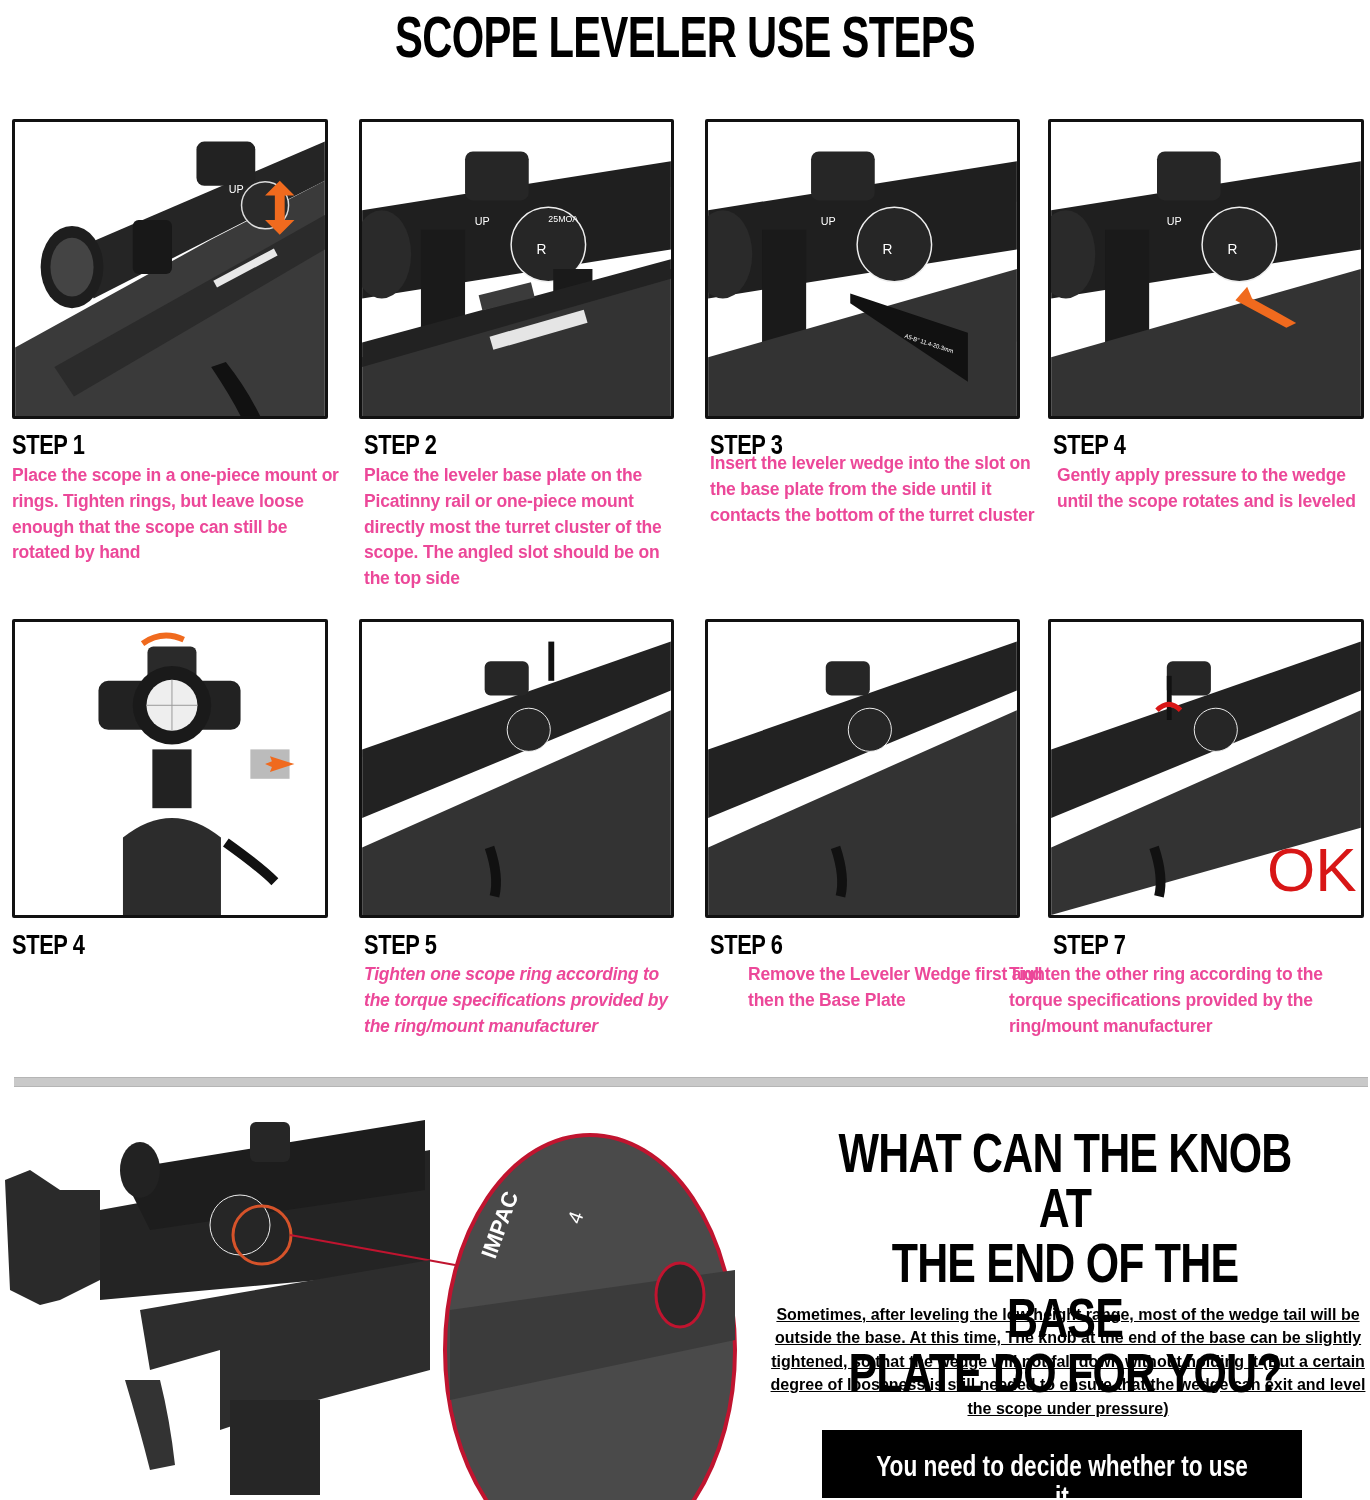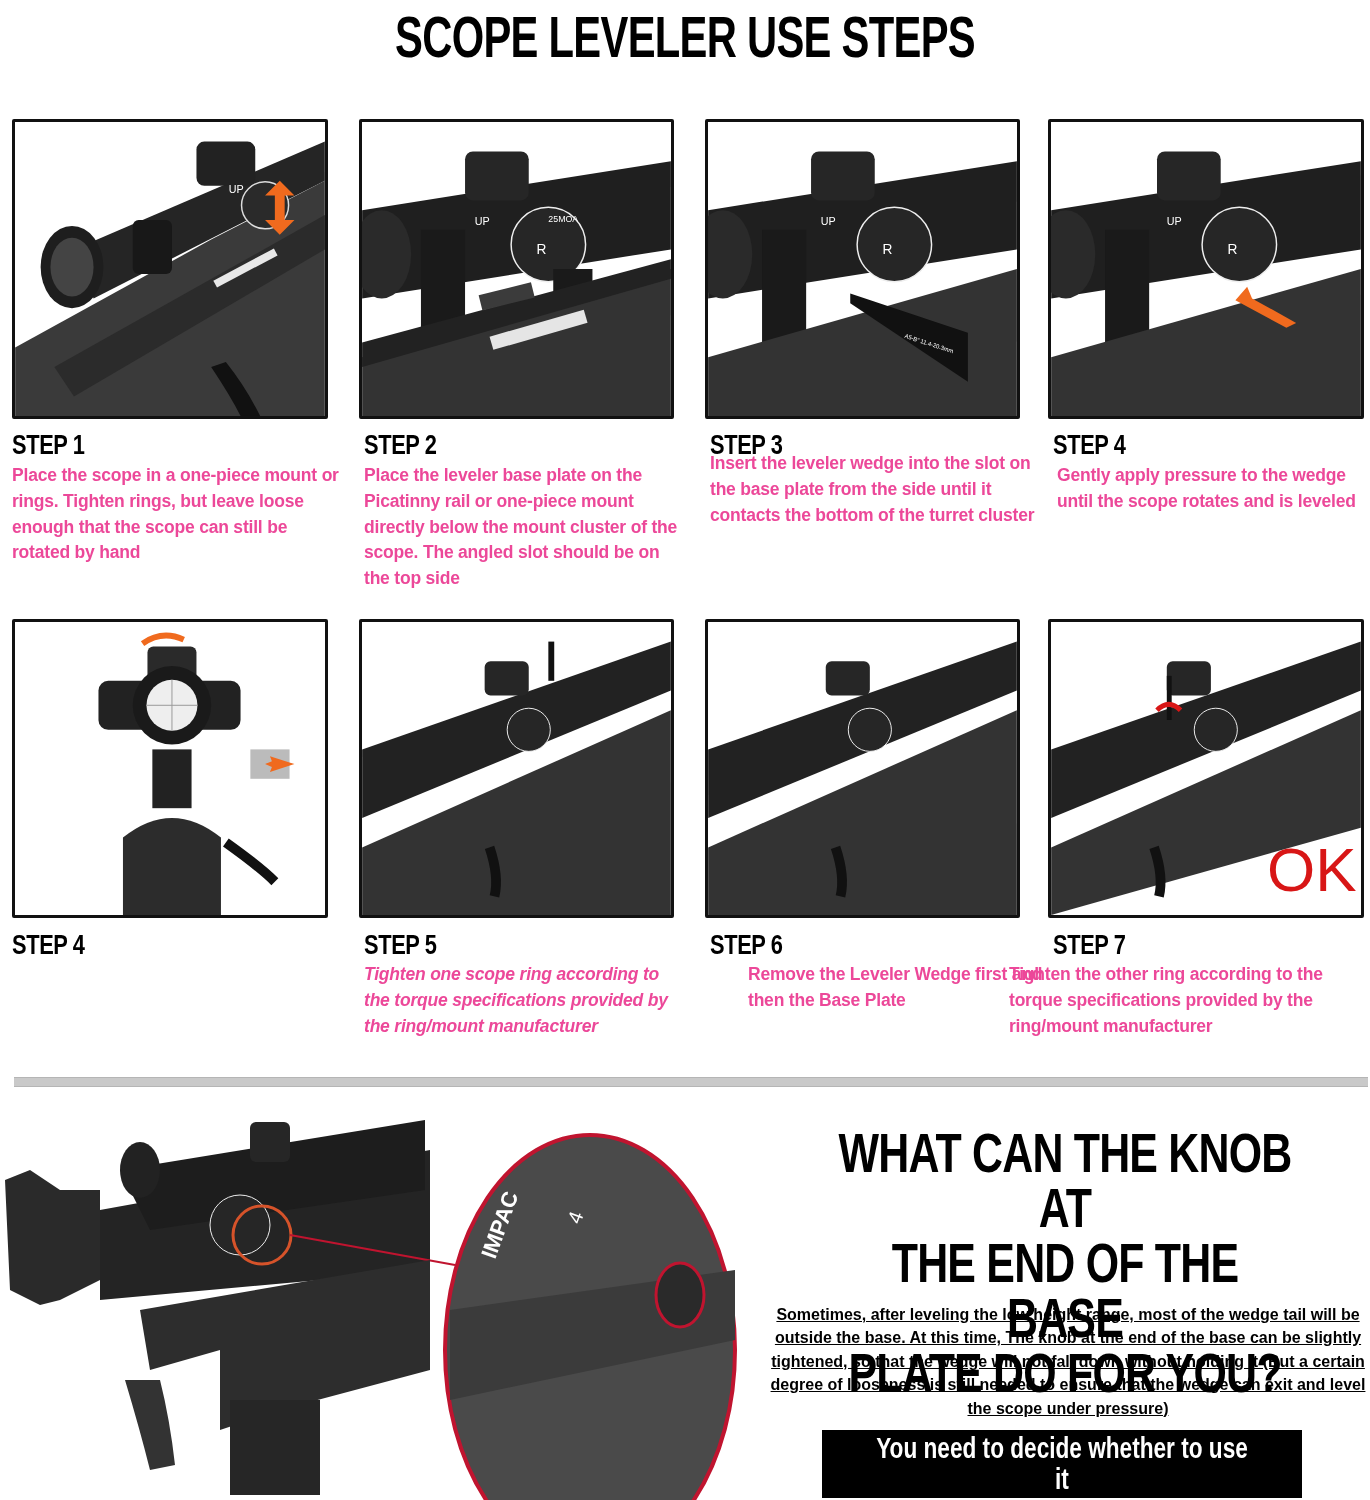--- a/index.html
+++ b/index.html
@@ -5,21 +5,21 @@
   html,body{margin:0;padding:0;background:#fff;}
   body{width:1370px;height:1500px;position:relative;overflow:hidden;font-family:"Liberation Sans",sans-serif;color:#111;}
   .title{position:absolute;left:0;top:2px;width:1370px;text-align:center;font-family:"Liberation Sans",sans-serif;font-weight:bold;font-size:58px;letter-spacing:-1px;transform:scaleX(0.72);transform-origin:685px 0;line-height:70px;color:#000;}
   .frame{position:absolute;border:3px solid #111;border-radius:2px;background:#fff;overflow:hidden;box-sizing:border-box;}
   .frame svg{position:absolute;left:0;top:0;width:100%;height:100%;}
   .step-head{position:absolute;font-weight:bold;font-size:28px;line-height:30px;color:#000;transform:scaleX(0.78);transform-origin:0 0;letter-spacing:-0.5px;}
   .step-text{position:absolute;font-size:17.5px;line-height:25.8px;color:#ec4899;font-weight:bold;width:330px;letter-spacing:-0.2px;}
   .divider{position:absolute;left:14px;top:1077px;width:1354px;height:8px;background:#c9c9c9;border-top:1px solid #b5b5b5;border-bottom:1px solid #b5b5b5;}
   .knob-title{position:absolute;left:770px;top:1126px;width:590px;text-align:center;font-weight:bold;font-size:55px;line-height:55px;color:#000;transform:scaleX(0.78);transform-origin:295px 0;letter-spacing:-1px;}
   .knob-body{position:absolute;left:768px;top:1303px;width:600px;text-align:center;font-size:16px;line-height:23.4px;font-weight:bold;color:#000000;text-decoration:underline;}
-  .banner{position:absolute;left:822px;top:1430px;width:480px;height:68px;background:#000;color:#fff;text-align:center;font-weight:bold;font-size:29px;line-height:31px;padding-top:3px;box-sizing:border-box;}
+  .banner{position:absolute;left:822px;top:1430px;width:480px;height:68px;background:#000;color:#fff;text-align:center;font-weight:bold;font-size:29px;line-height:31px;padding-top:21px;box-sizing:border-box;}
   .banner span{display:inline-block;transform:scaleX(0.78);}
   .ok{position:absolute;font-size:62px;color:#d81616;font-family:"Liberation Sans",sans-serif;}
 </style>
 </head>
 <body>
 
 <div class="title">SCOPE LEVELER USE  STEPS</div>
 
 <div class="frame" style="left:12px;top:119px;width:316px;height:300px;">
   <svg viewBox="0 0 316 300">
@@ -82,21 +82,21 @@
     <text x="118" y="105" fill="#fff" font-size="11" font-family="Liberation Sans, sans-serif">UP</text>
     <rect x="55" y="110" width="45" height="115" fill="#1a1a1a"></rect>
     <path d="M0 240 L316 150 L316 300 L0 300Z" fill="#333"></path>
     <path d="M250 205 L205 180 L200 168 L188 182 L240 210Z" fill="#f06a1e"></path>
   </svg>
 </div>
 
 <div class="step-head" style="left:12px;top:430px;">STEP 1</div>
 <div class="step-text" style="left:12px;top:463px;">Place the scope in a one-piece mount or rings. Tighten rings, but leave loose enough that the scope can still be rotated by hand</div>
 <div class="step-head" style="left:364px;top:430px;">STEP 2</div>
-<div class="step-text" style="left:364px;top:463px;width:315px;">Place the leveler base plate on the Picatinny rail or one-piece mount directly below the mount cluster of the scope. The angled slot should be on the top side</div>
+<div class="step-text" style="left:364px;top:463px;width:315px;">Place the leveler base plate on the Picatinny rail or one-piece mount directly most the turret cluster of the scope. The angled slot should be on the top side</div>
 <div class="step-head" style="left:710px;top:430px;">STEP 3</div>
 <div class="step-text" style="left:710px;top:451px;width:325px;">Insert the leveler wedge into the slot on the base plate from the side until it contacts the bottom of the turret cluster</div>
 <div class="step-head" style="left:1053px;top:430px;">STEP 4</div>
 <div class="step-text" style="left:1057px;top:463px;width:316px;">Gently apply pressure to the wedge until the scope rotates and is leveled</div>
 
 <div class="frame" style="left:12px;top:619px;width:316px;height:299px;">
   <svg viewBox="0 0 316 299">
     <rect width="316" height="299" fill="#fff"></rect>
     <rect x="85" y="60" width="145" height="50" rx="10" fill="#222"></rect>
     <rect x="135" y="25" width="50" height="40" rx="6" fill="#2a2a2a"></rect>

